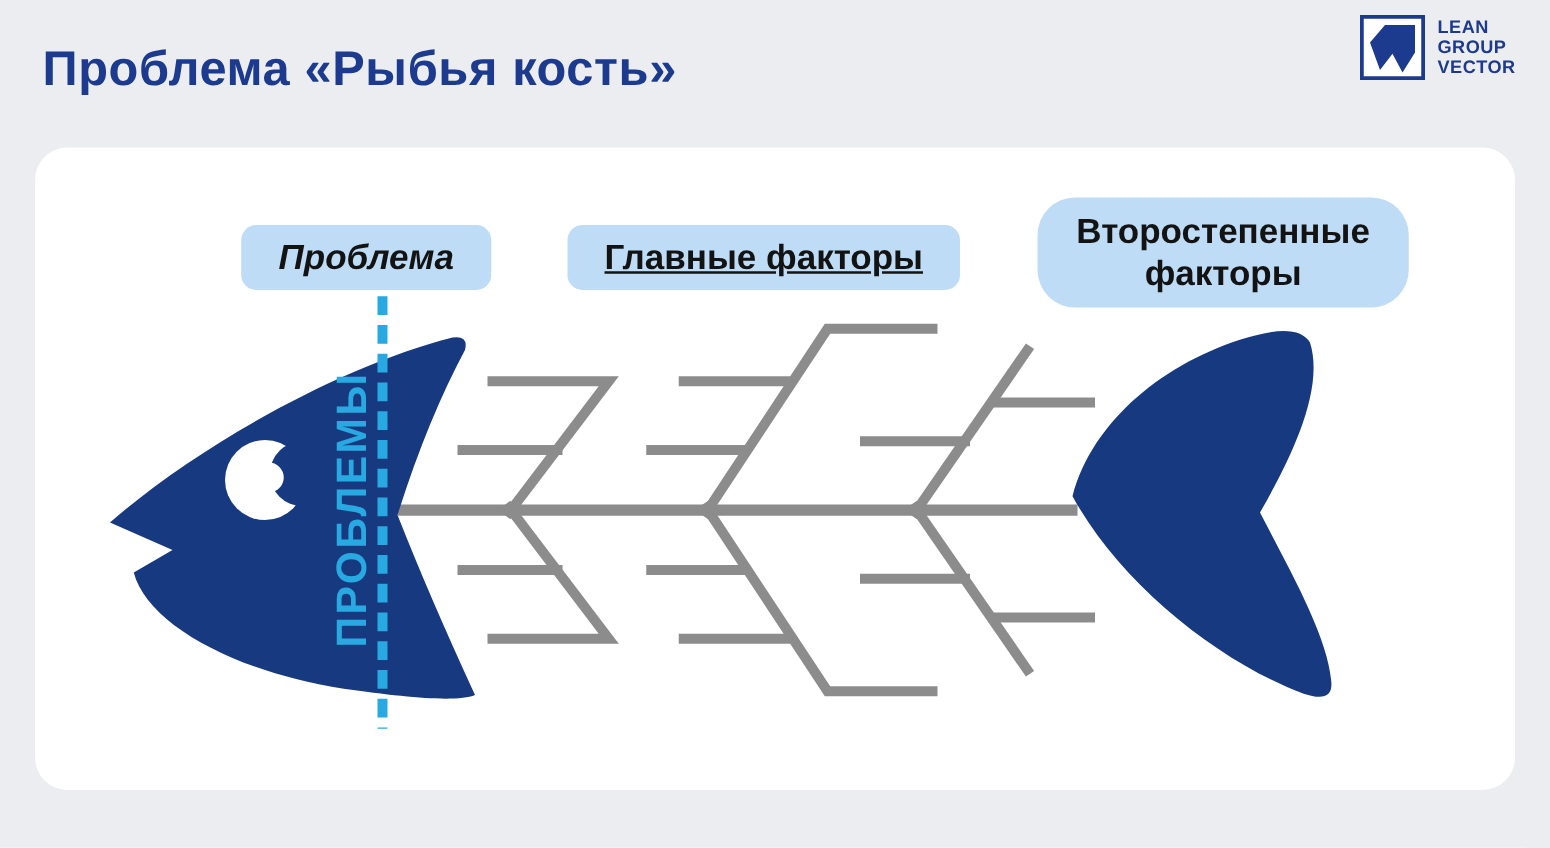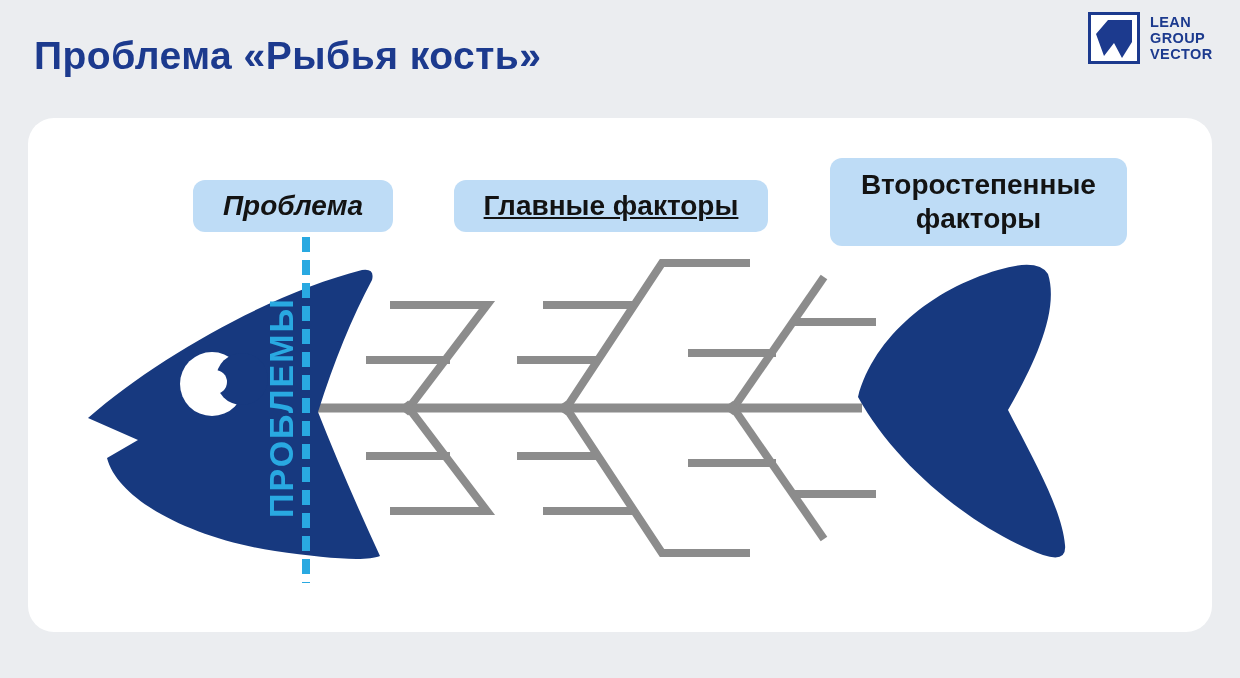--- a/index.html
+++ b/index.html
@@ -24,21 +24,21 @@
   }
   .fish-svg { position:absolute; left:0; top:0; width:1240px; height:678px; }
   .flabel {
     position:absolute; background:#bedcf6; border-radius:12px;
     display:flex; align-items:center; justify-content:center;
     font-weight:bold; font-size:28px; color:#131313; text-align:center; line-height:1.2;
     padding:0 6px; box-sizing:border-box;
   }
   .flabel-problem   { left:193px; top:180px; width:200px; height:52px;font-style:italic; }
   .flabel-main      { left:454px; top:180px; width:314px; height:52px;text-decoration:underline; }
-  .flabel-secondary { left:830px; top:158px; width:297px; height:88px; }
+  .flabel-secondary { left:830px; top:158px; width:297px; height:88px;border-radius:30px; }
 </style>
 </head>
 <body>
 
 <div class="page">
 
   <div class="page-title">Проблема «Рыбья кость»</div>
 
   <div class="logo">
     <svg class="logo-icon" viewBox="0 0 52 52">

